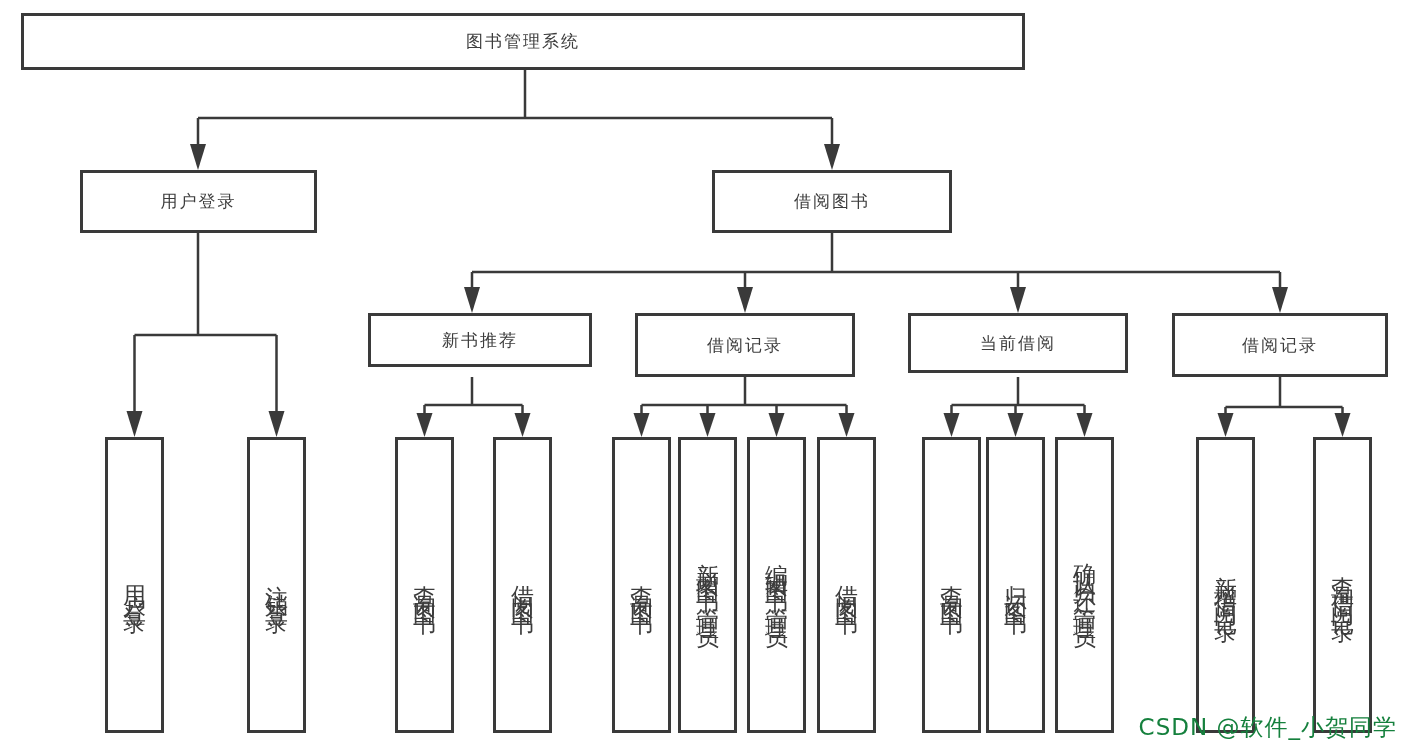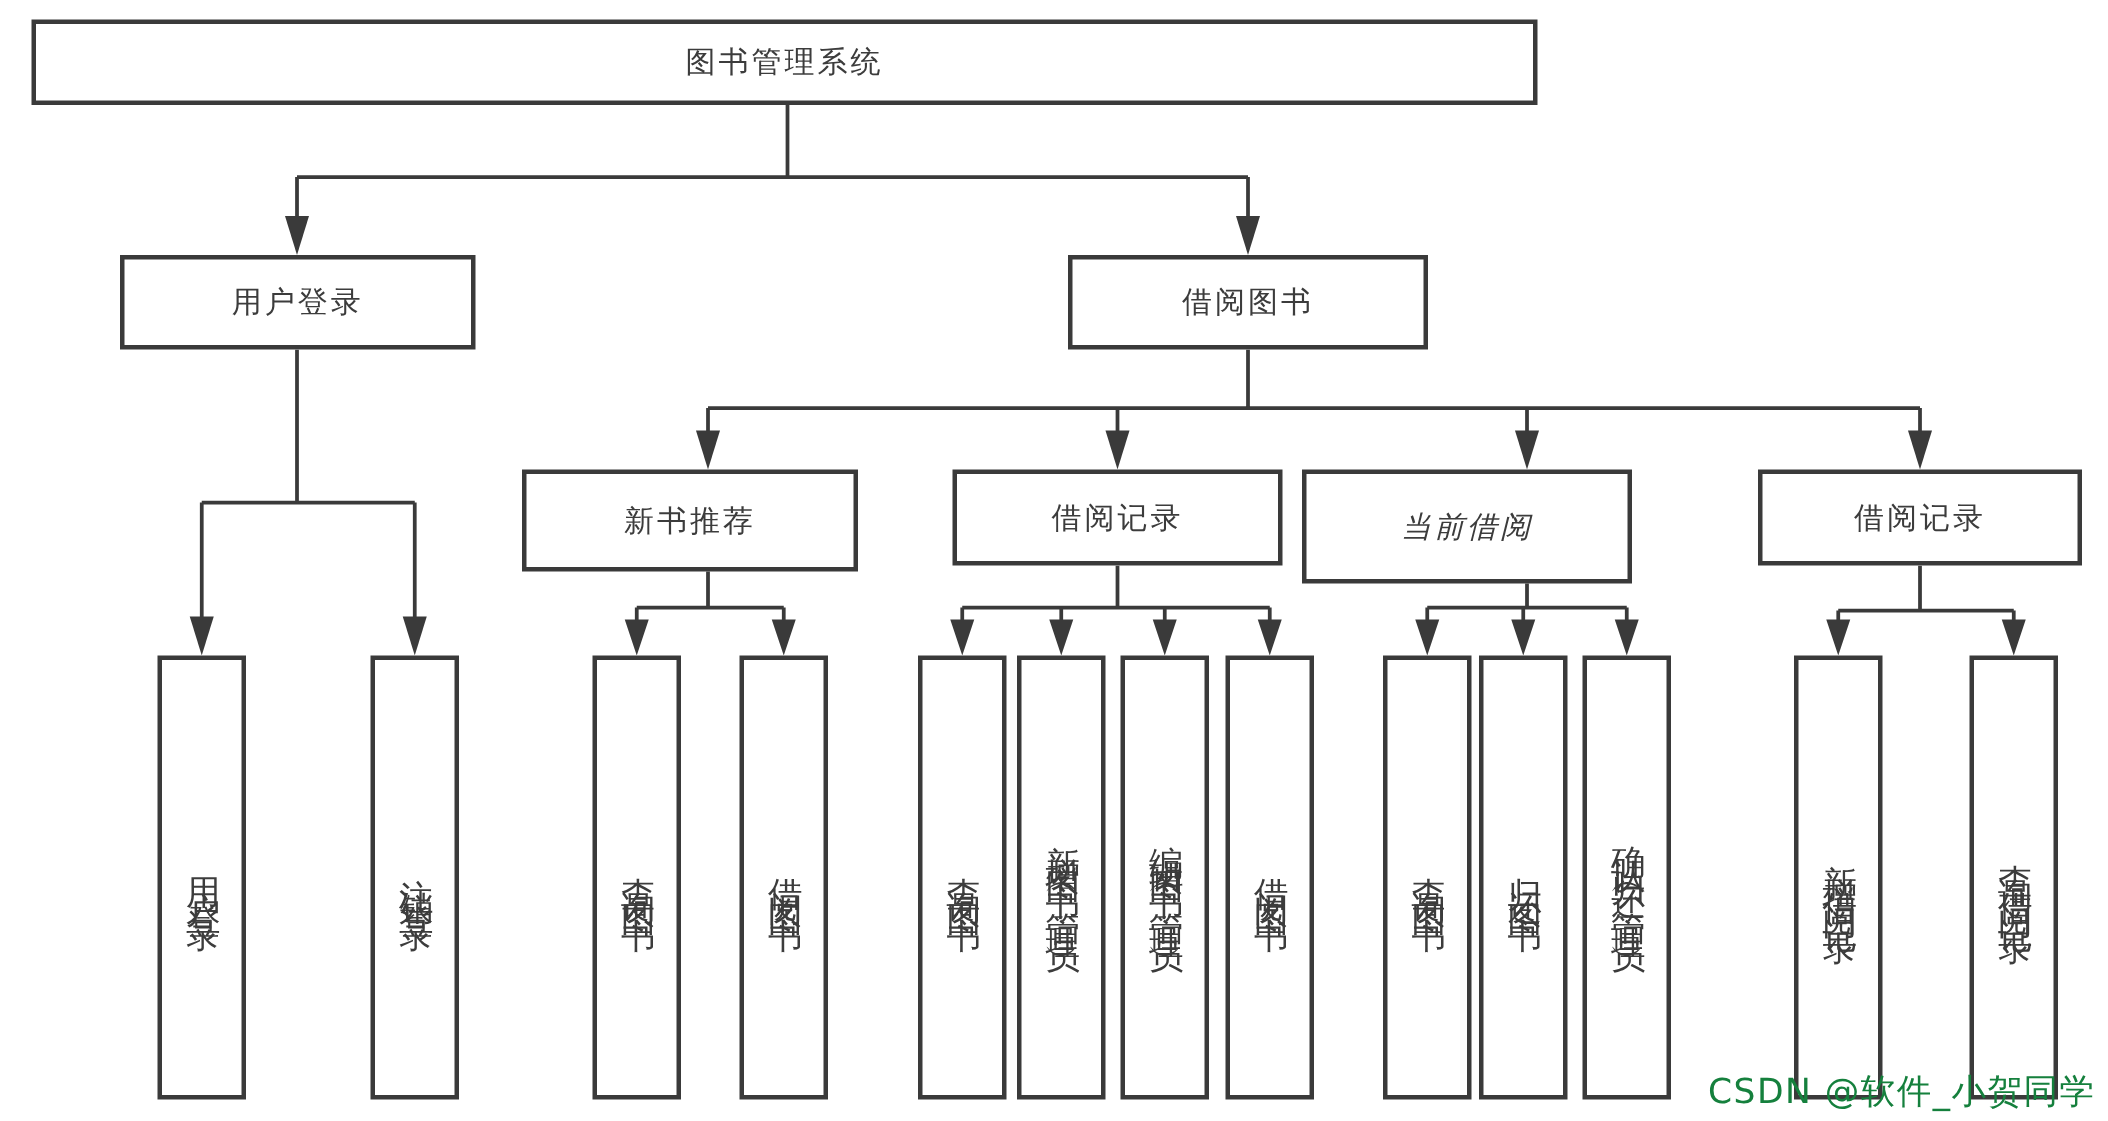--- a/index.html
+++ b/index.html
@@ -25,21 +25,21 @@
     box-sizing: border-box;
     background: #ffffff;
     border: 3px solid #3a3a3a;
     color: #3c3c3c;
     display: flex;
     align-items: center;
     justify-content: center;
     text-align: center;
   }
   .h-label {
-    font-size: 20px;
+    font-size: 17px;
     letter-spacing: 2px;
     white-space: nowrap;
   }
   .leaf {
     writing-mode: vertical-rl;
     text-orientation: mixed;
     font-size: 23px;
     letter-spacing: 9px;
     line-height: 1;
     overflow: hidden;
@@ -90,23 +90,23 @@
       <polygon points="1217.5,413 1233.5,413 1225.5,437"></polygon>
       <polygon points="1334.5,413 1350.5,413 1342.5,437"></polygon>
     </g>
   </svg>
 
   <div class="box h-label" style="left:21px; top:13px; width:1004px; height:57px;">图书管理系统</div>
 
   <div class="box h-label" style="left:80px; top:170px; width:237px; height:63px;">用户登录</div>
   <div class="box h-label" style="left:712px; top:170px; width:240px; height:63px;">借阅图书</div>
 
-  <div class="box h-label" style="left:348px; top:313px; width:224px; height:68px;">新书推荐</div>
+  <div class="box h-label" style="left:368px; top:313px; width:224px; height:54px;">新书推荐</div>
   <div class="box h-label" style="left:635px; top:313px; width:220px; height:64px;">借阅记录</div>
-  <div class="box h-label" style="left:868px; top:313px; width:220px; height:76px;font-style:italic;">当前借阅</div>
+  <div class="box h-label" style="left:908px; top:313px; width:220px; height:60px;">当前借阅</div>
   <div class="box h-label" style="left:1172px; top:313px; width:216px; height:64px;">借阅记录</div>
 
   <div class="box leaf" style="left:105px; top:437px; width:59px; height:296px;">用户登录</div>
   <div class="box leaf" style="left:247px; top:437px; width:59px; height:296px;">注销登录</div>
 
   <div class="box leaf" style="left:395px; top:437px; width:59px; height:296px;">查询图书</div>
   <div class="box leaf" style="left:493px; top:437px; width:59px; height:296px;">借阅图书</div>
 
   <div class="box leaf" style="left:612px; top:437px; width:59px; height:296px;">查询图书</div>
   <div class="box leaf" style="left:678px; top:437px; width:59px; height:296px;">新增图书（管理员）</div>

